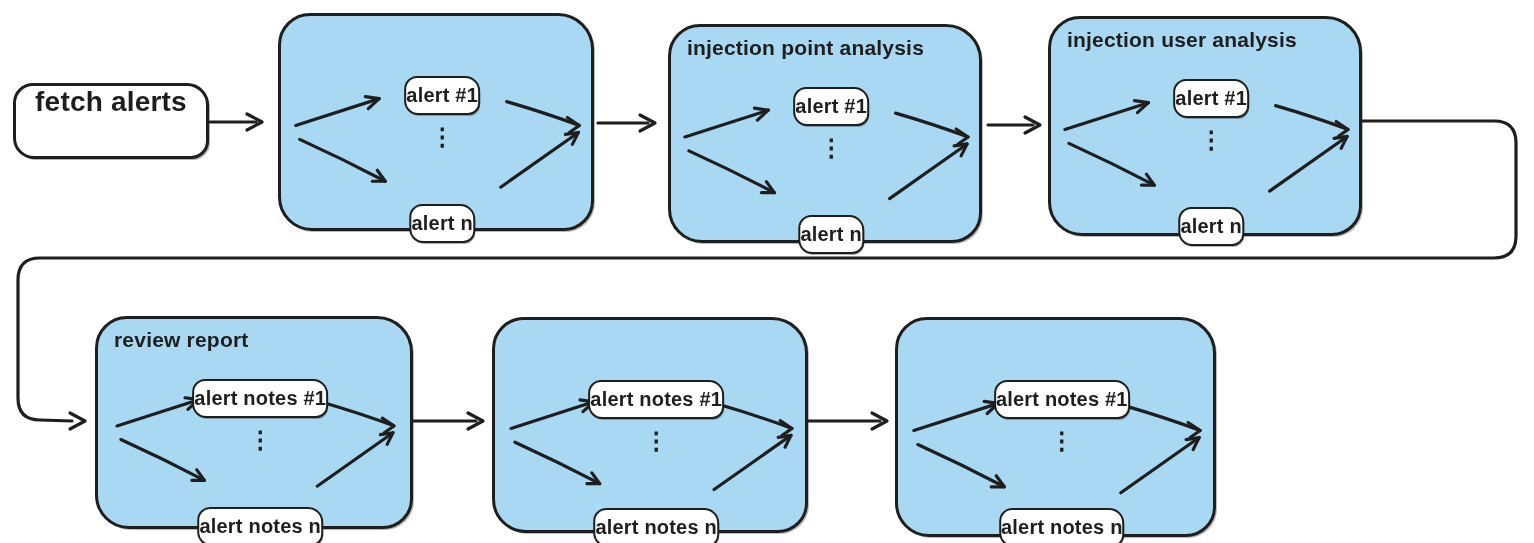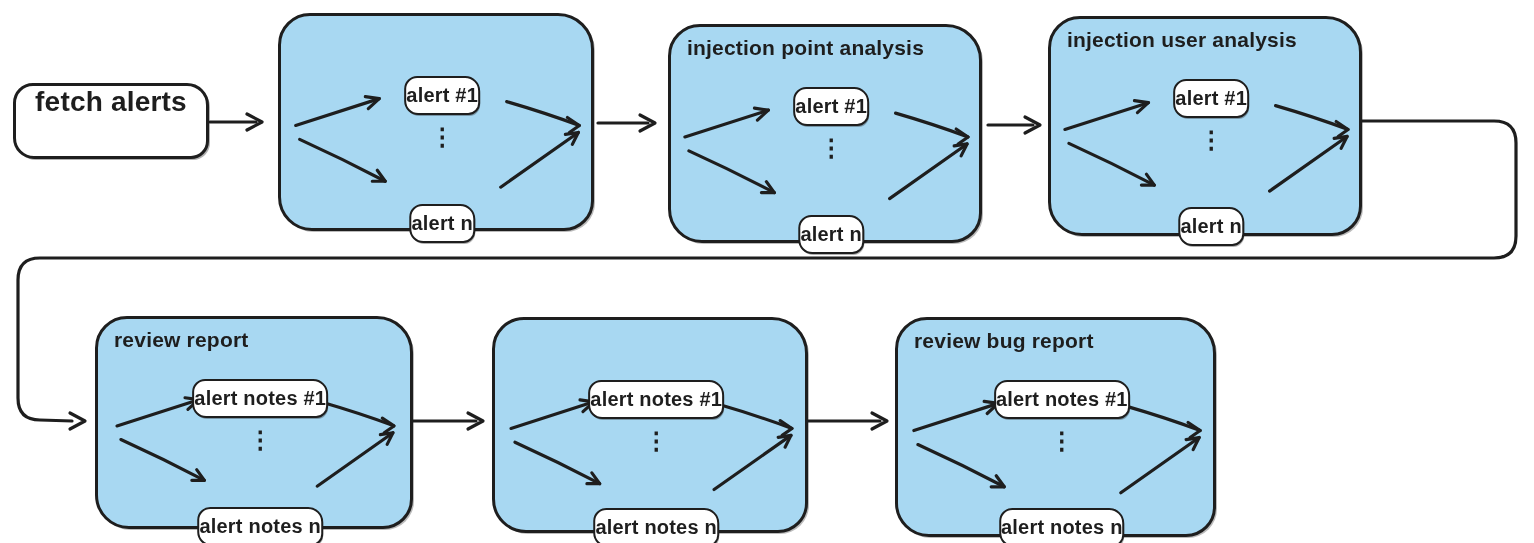--- a/index.html
+++ b/index.html
@@ -147,21 +147,20 @@
   <div class="stage" style="left:492px;top:317px;width:310px;height:210px">
     <svg class="fan" width="310" height="210" viewBox="0 0 310 213">
         <use href="#fan-arrows"></use>
       </svg>
     <div class="sub sub-top">alert notes #1</div>
     <div class="dots">⋮</div>
     <div class="sub sub-bottom">alert notes n</div>
   </div>
 
   <div class="stage" style="left:895px;top:317px;width:315px;height:214px">
-    <div class="stage-title">review bug report</div>
     <svg class="fan" width="315" height="214" viewBox="0 0 310 213">
         <use href="#fan-arrows"></use>
       </svg>
     <div class="sub sub-top">alert notes #1</div>
     <div class="dots">⋮</div>
     <div class="sub sub-bottom">alert notes n</div>
   </div>
 
 </div>
 

